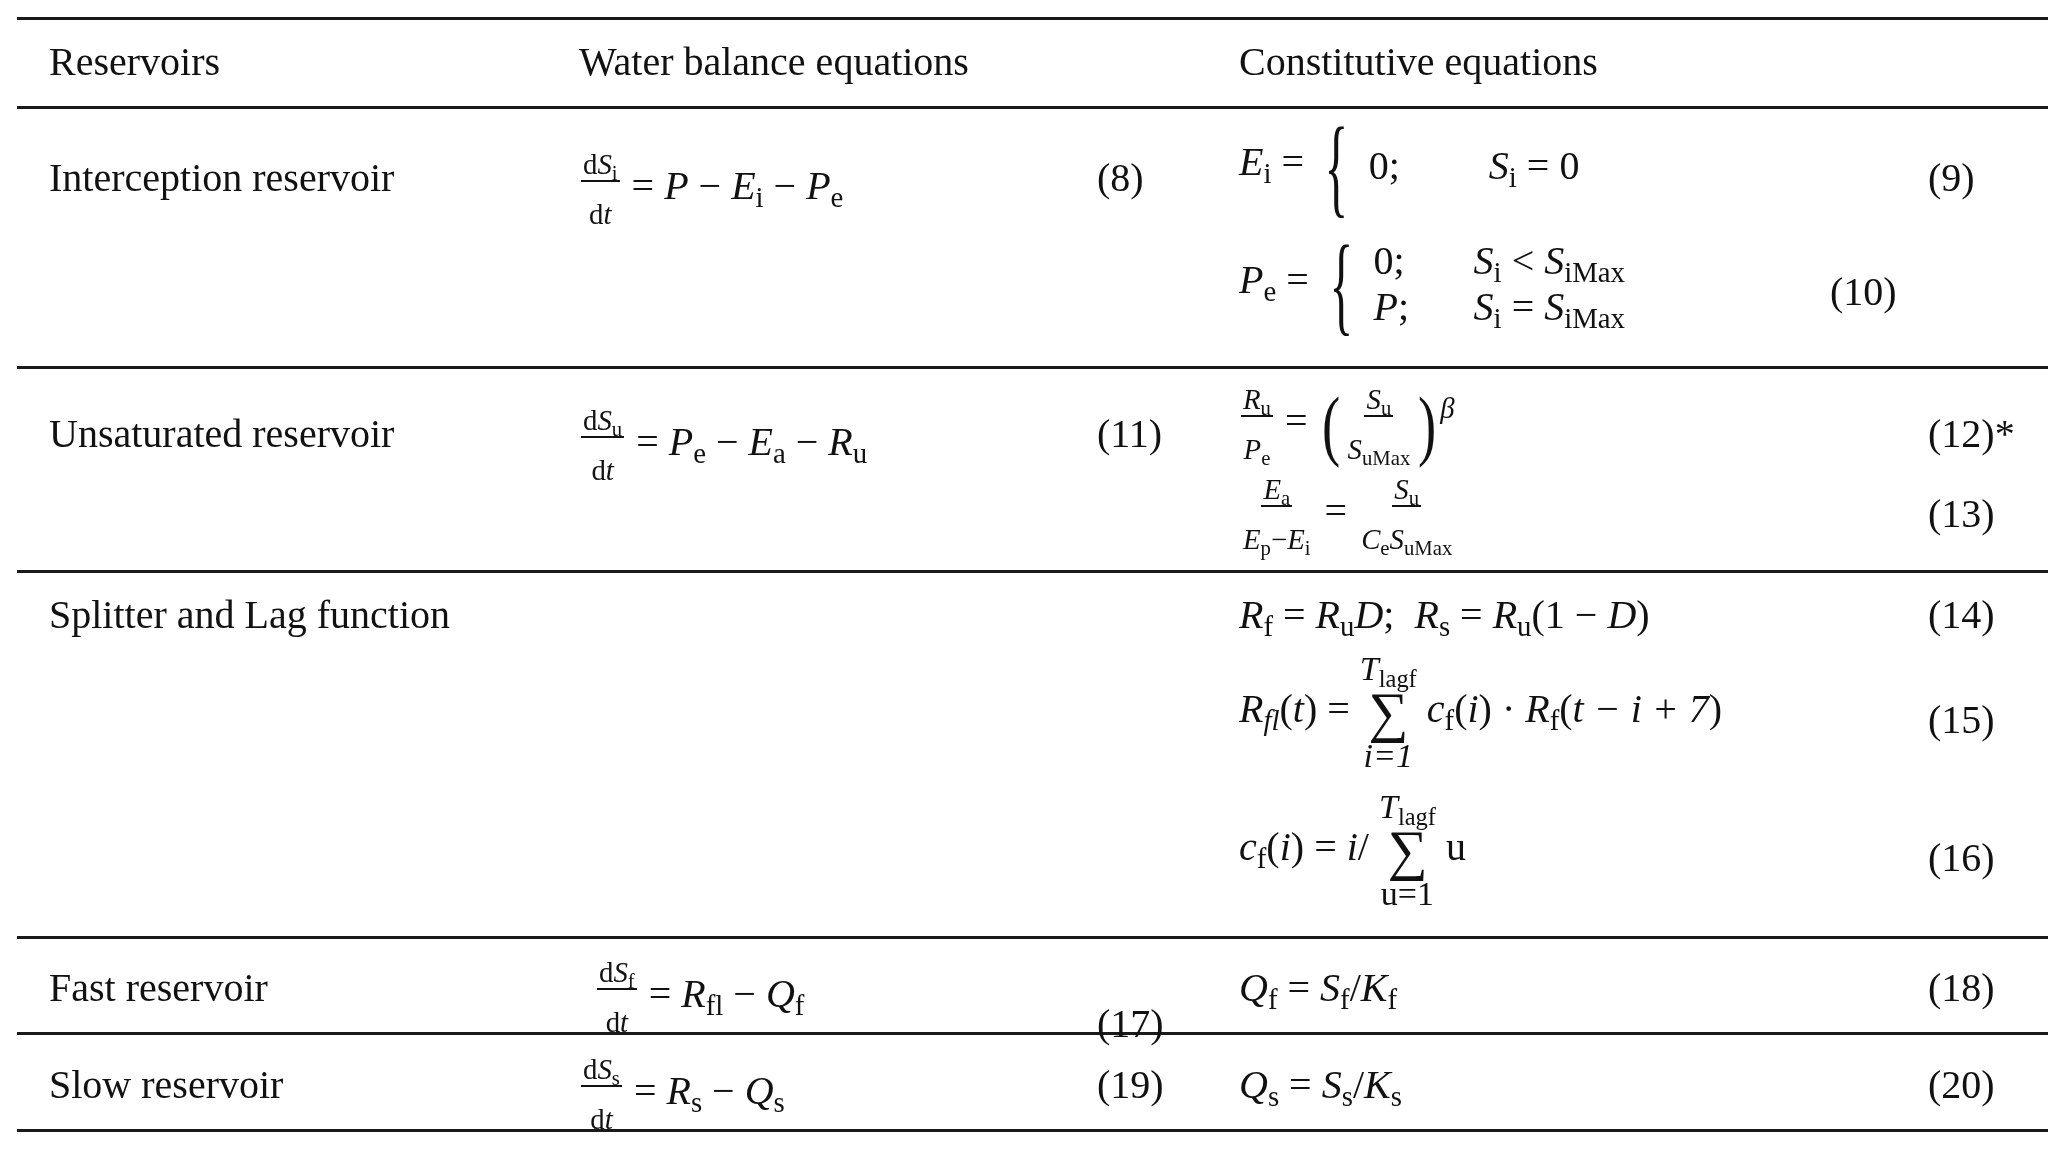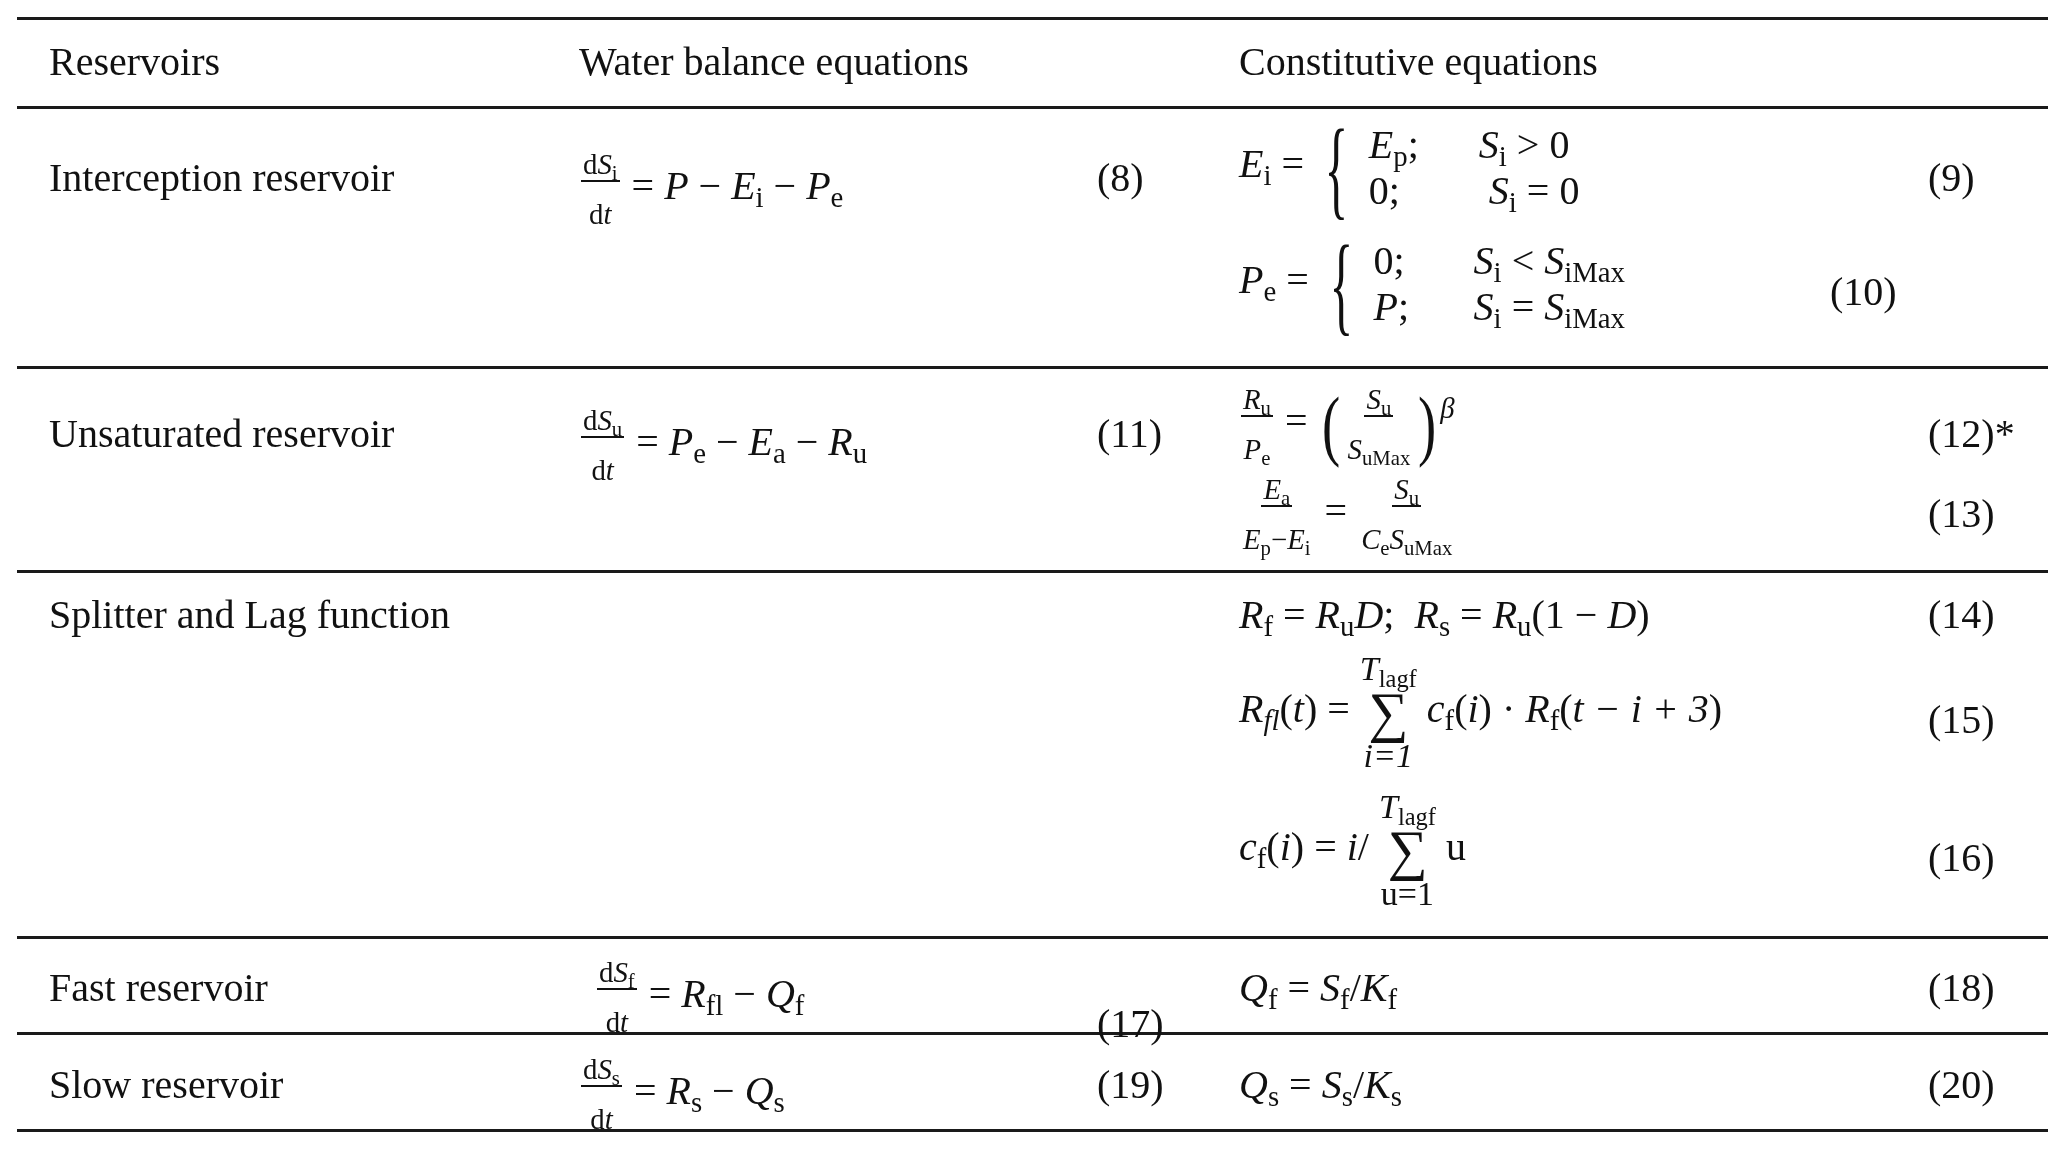--- a/index.html
+++ b/index.html
@@ -46,24 +46,20 @@
       <span class="bot"><span>d</span><i>t</i></span>
     </span>
   <span>=</span> <i>P</i> <span>−</span> <i>E</i><sub>i</sub> <span>−</span> <i>P</i><sub>e</sub>
 </div>
 <div class="num" style="left:1097px; top:158px;">(8)</div>
 
 <div class="t" style="left:1239px; top:122px;">
   <i>E</i><sub>i</sub> <span>=</span>
   <span class="brace">{</span>
   <span class="cases">
-    <span class="row">
-        <span class="cc1"><i>E</i><sub>p</sub><span>;</span></span>
-        <span><i>S</i><sub>i</sub> <span>&gt;</span> <span>0</span></span>
-      </span>
     <span class="row">
         <span class="cc1">0;</span>
         <span>&nbsp;<i>S</i><sub>i</sub> <span>=</span> <span>0</span></span>
       </span>
   </span>
 </div>
 <div class="num" style="left:1928px; top:158px;">(9)</div>
 
 <div class="t" style="left:1239px; top:238px;">
   <i>P</i><sub>e</sub> <span>=</span>
@@ -124,21 +120,21 @@
 </div>
 <div class="num" style="left:1928px; top:595px;">(14)</div>
 
 <div class="t" style="left:1239px; top:652px;">
   <i>R</i><sub><i>fl</i></sub><span>(</span><i>t</i><span>)</span> <span>=</span>
   <span class="sum">
       <span class="lim"><i>T</i><sub>lagf</sub></span>
       <span class="sig">∑</span>
       <span class="lim"><i>i=1</i></span>
     </span>
-  <i>c</i><sub>f</sub><span>(</span><i>i</i><span>)</span> <span>·</span> <i>R</i><sub>f</sub><span>(</span><i>t − i + 3</i><span>)</span>
+  <i>c</i><sub>f</sub><span>(</span><i>i</i><span>)</span> <span>·</span> <i>R</i><sub>f</sub><span>(</span><i>t − i + 7</i><span>)</span>
 </div>
 <div class="num" style="left:1928px; top:700px;">(15)</div>
 
 <div class="t" style="left:1239px; top:790px;">
   <i>c</i><sub>f</sub><span>(</span><i>i</i><span>)</span> <span>=</span> <i>i</i><span>/</span>
   <span class="sum">
       <span class="lim"><i>T</i><sub>lagf</sub></span>
       <span class="sig">∑</span>
       <span class="lim">u=1</span>
     </span>

